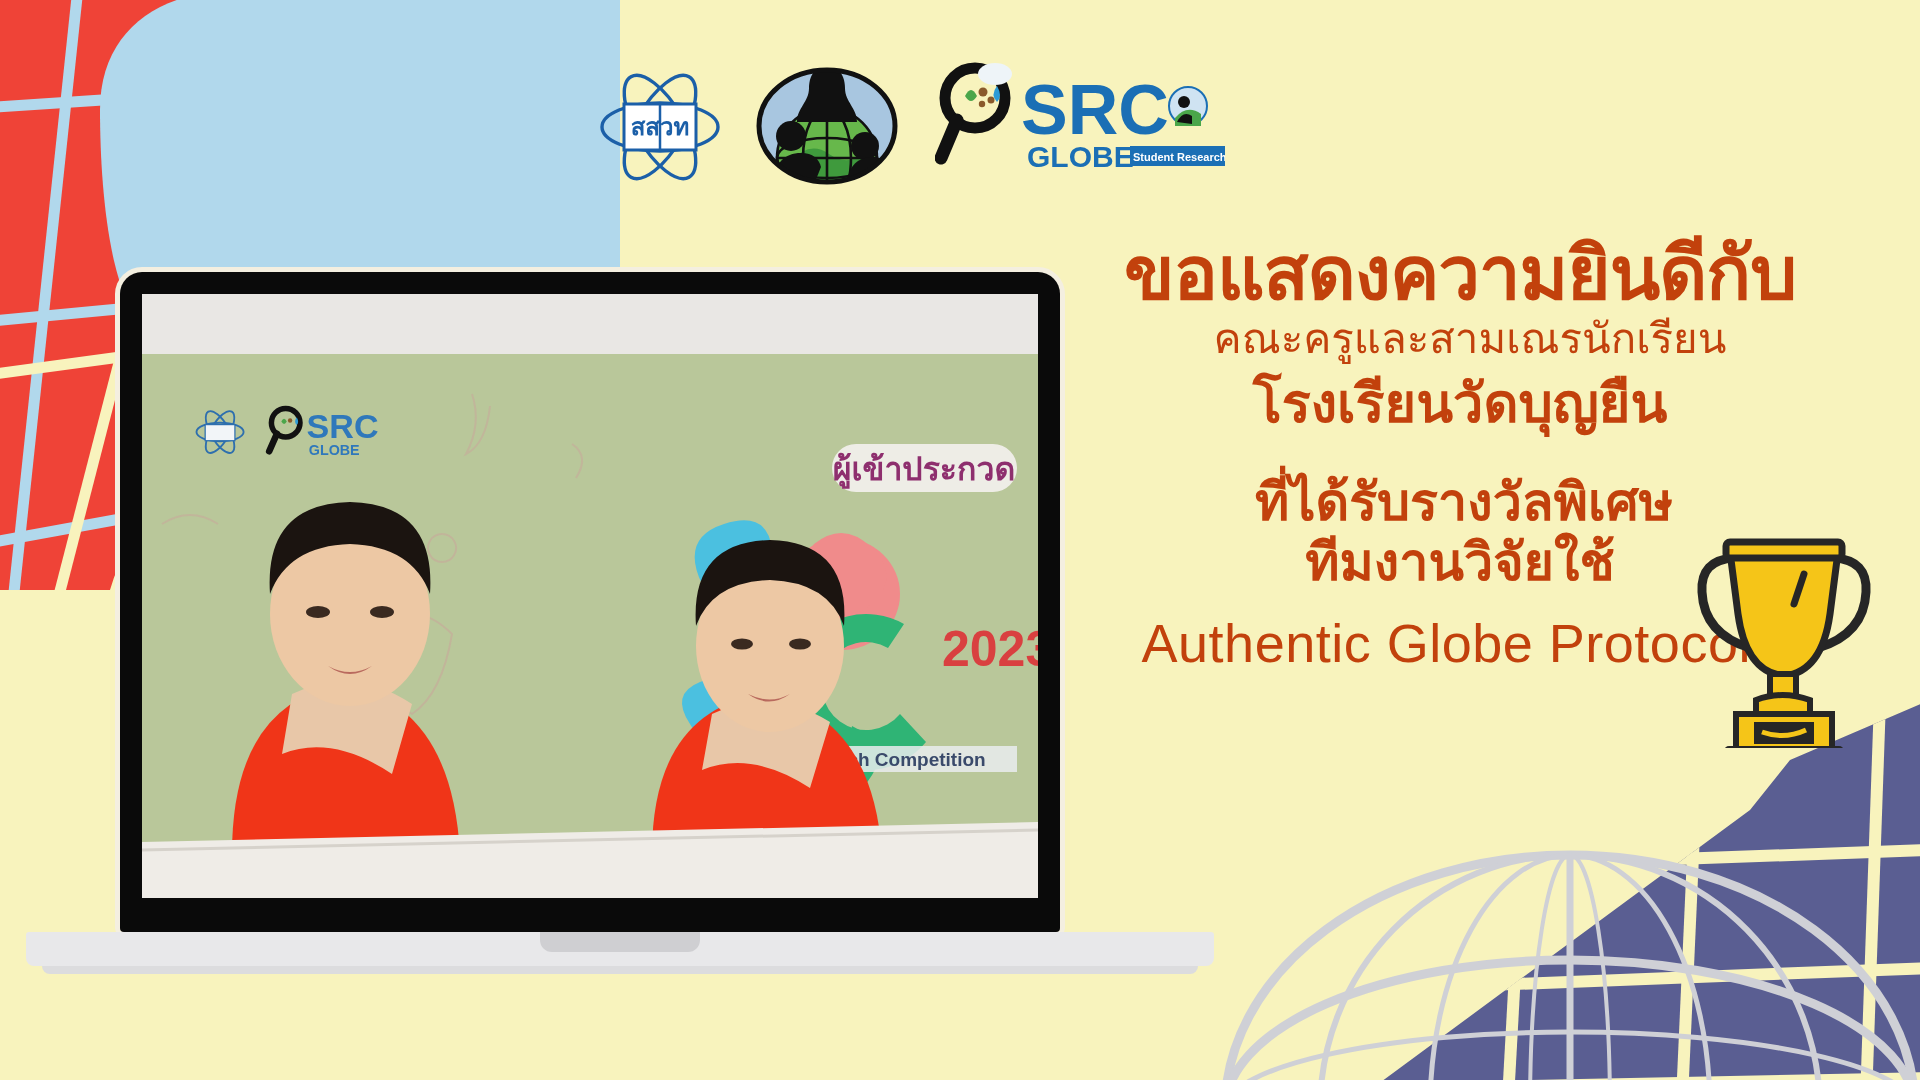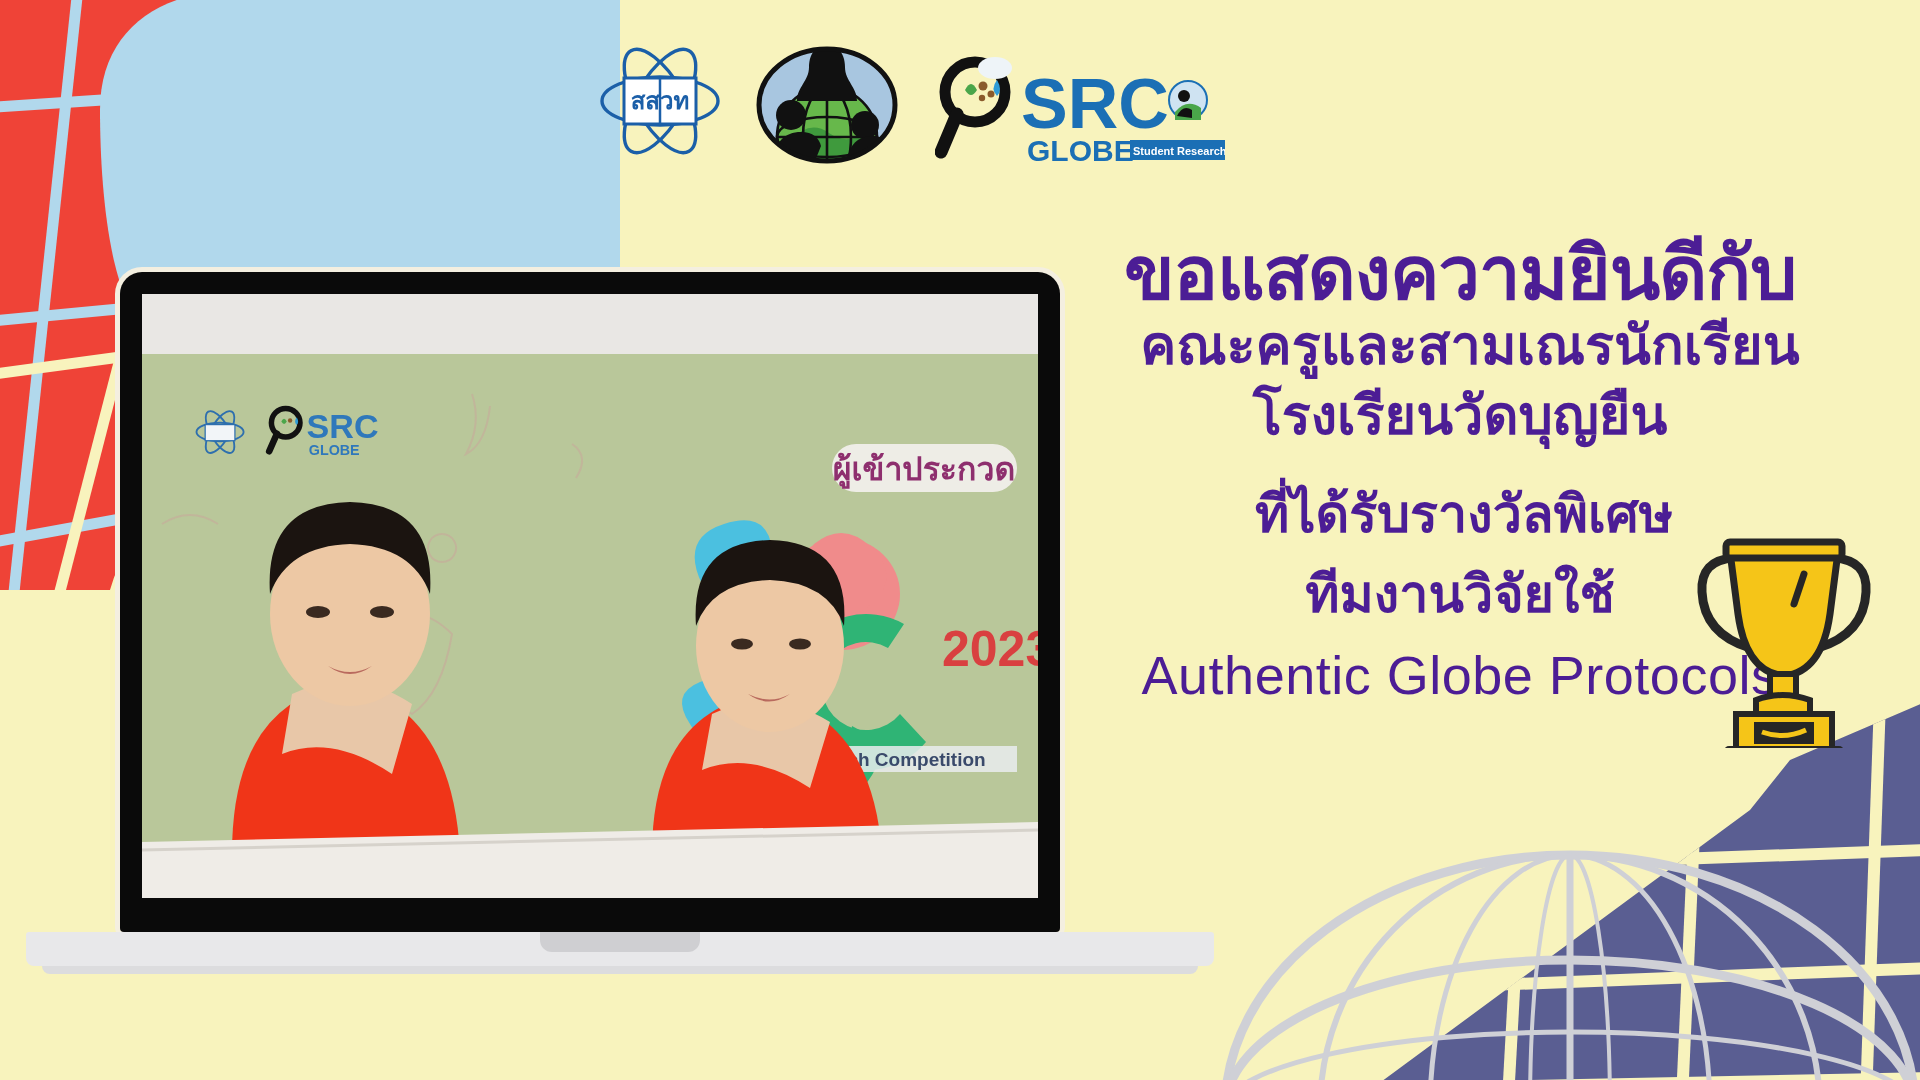--- a/index.html
+++ b/index.html
@@ -9,22 +9,22 @@
     background:#f8f3bd;
     position:relative;
   }
 
   
   #bg-layer { position:absolute; inset:0; overflow:hidden; }
   .deco-svg { position:absolute; }
 
   
   #logo-strip {
-    position:absolute; left:595px; top:36px;
-    display:flex; align-items:flex-end; gap:26px;
+    position:absolute; left:595px; top:62px;
+    display:flex; align-items:flex-start; gap:26px;
   }
   .logo-box { display:flex; align-items:center; justify-content:center; }
 
   
   #laptop { position:absolute; left:120px; top:272px; width:940px; }
   #laptop-lid {
     background:#0a0a0a;
     border-radius:22px 22px 4px 4px;
     padding:22px 22px 34px 22px;
     box-shadow:0 0 0 5px #f4efe0;
@@ -50,29 +50,29 @@
     width:160px; height:20px; background:#cfcfd2;
     border-radius:0 0 12px 12px;
   }
 
   
   #photo { position:absolute; inset:0; }
 
   
   #message {
     position:absolute; left:1060px; top:236px; width:800px;
-    text-align:center; color:#4c1d95;
+    text-align:center; color:#c2410c;
     line-height:1.04;
   }
   .msg-line { display:block; white-space:nowrap; }
   #msg-l1 { font-size:74px; font-weight:700; letter-spacing:-1px; margin-bottom:4px; }
-  #msg-l2 { font-size:54px; font-weight:700;padding-left:20px; }
+  #msg-l2 { font-size:42px; font-weight:400;padding-left:20px; }
   #msg-l3 { font-size:54px; font-weight:700; margin-top:14px; }
   #msg-l4 { font-size:52px; font-weight:700; margin-top:44px;padding-left:8px; }
-  #msg-l5 { font-size:52px; font-weight:700; margin-top:26px; }
+  #msg-l5 { font-size:52px; font-weight:700; margin-top:6px; }
   #msg-l6 { font-size:54px; font-weight:400; margin-top:26px; letter-spacing:0.5px; }
 
   
   #trophy { position:absolute; left:1688px; top:528px; }
 </style>
 </head>
 <body>
 
 <div id="bg-layer">
 

